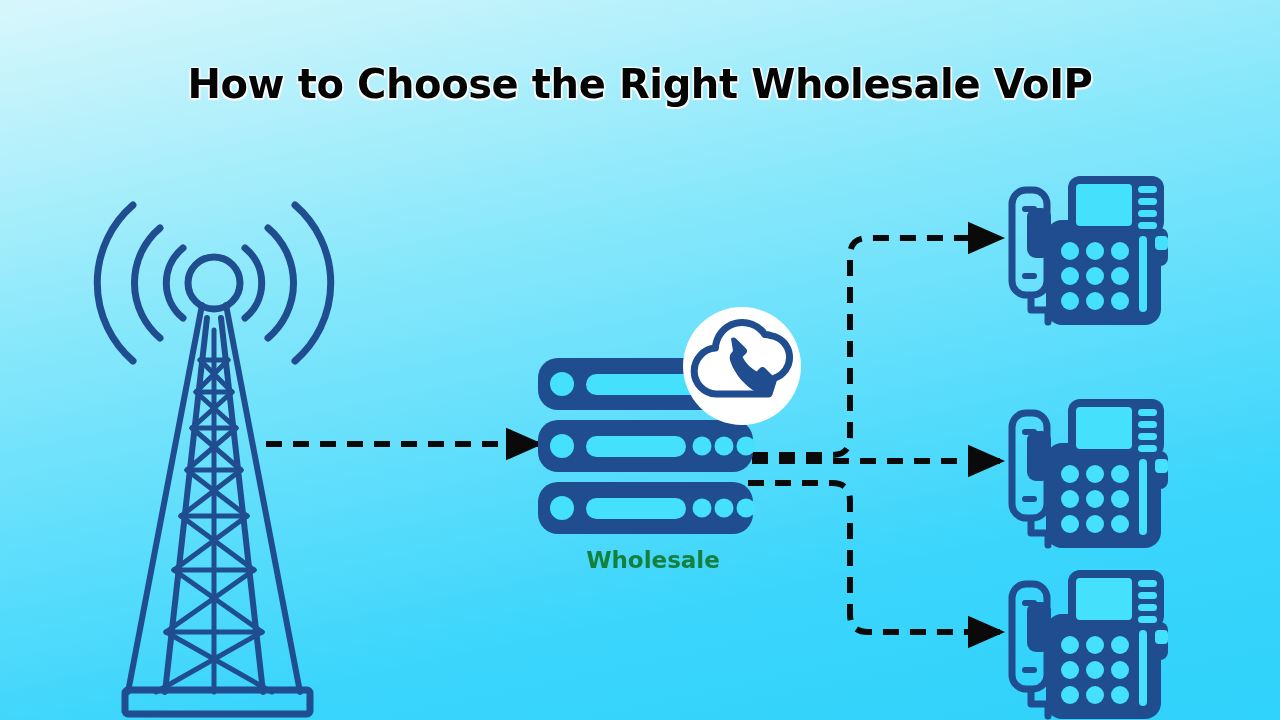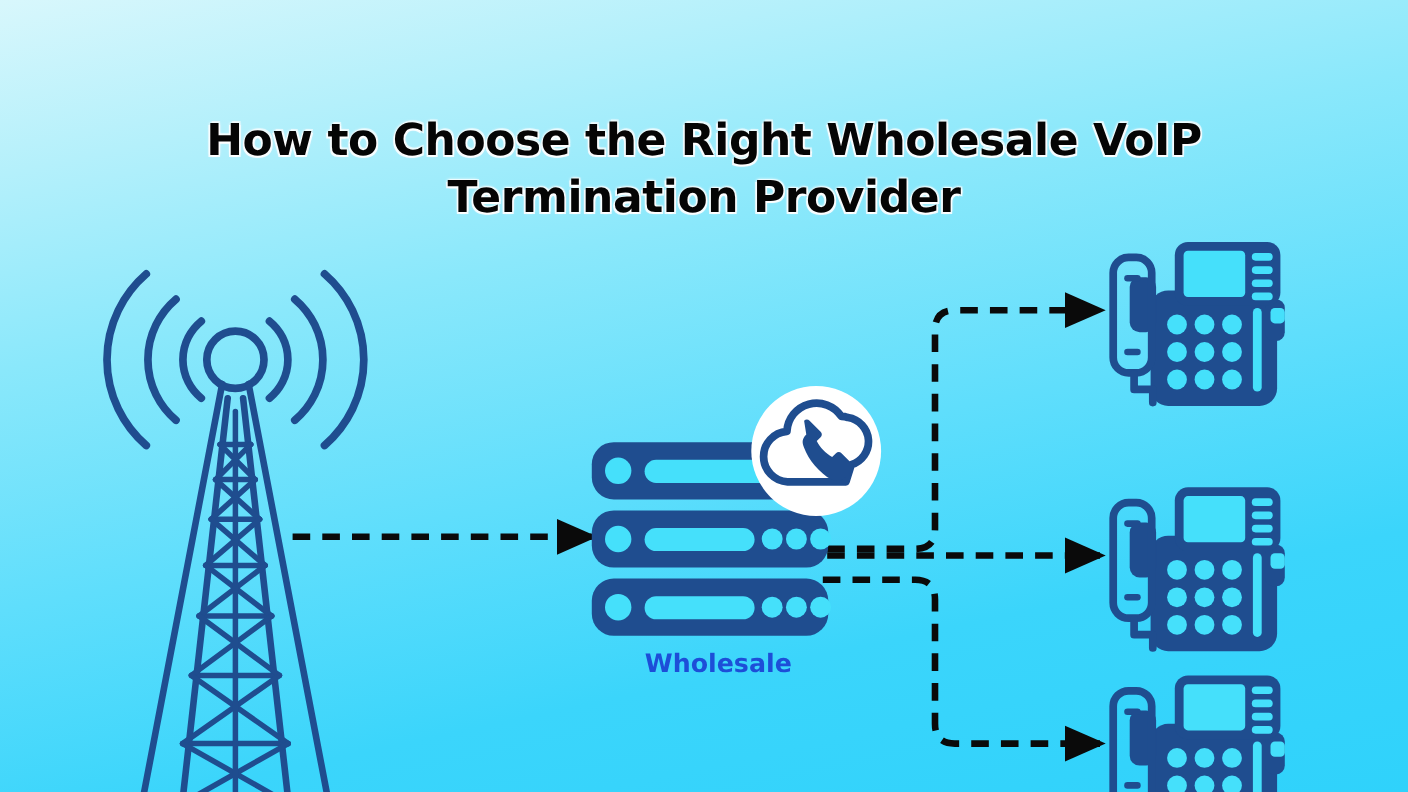--- a/index.html
+++ b/index.html
@@ -2,21 +2,21 @@
 <html><head>
 <meta charset="utf-8">
 <style>
   * { margin:0; padding:0; box-sizing:border-box; }
   html, body { width:1280px; height:720px; overflow:hidden; }
   body {
     font-family: "DejaVu Sans", sans-serif;
     background: linear-gradient(168deg, #d8f7fc 0%, #b4f0fb 16%, #8ae8fb 34%, #5fdefc 56%, #3bd5fb 76%, #2fd2fb 100%);
     position:relative;
   }
-  #stage { position:absolute; inset:0;margin-top:44px; }
+  #stage { position:absolute; inset:0; }
   svg.layer { position:absolute; left:0; top:0; width:1280px; height:720px; }
 
   .title-wrap {
     position:absolute; left:0; top:58px; width:1280px;
     text-align:center; pointer-events:none;
   }
   .title-line {
     display:block;
     font-family:"DejaVu Sans", sans-serif;
     font-weight:bold;
@@ -29,33 +29,32 @@
       -1.5px 1.5px 0 rgba(255,255,255,.85), 1.5px -1.5px 0 rgba(255,255,255,.6);
   }
   .node-label {
     position:absolute;
     left:538px; top:540px; width:230px;
     text-align:center;
     font-family:"DejaVu Sans", sans-serif;
     font-weight:bold;
     font-size:23px;
     line-height:40px;
-    color:#1d4ed8;
+    color:#15803d;
     pointer-events:none;
   }
   .node-label span { display:block; }
 </style>
 </head>
 <body>
 
 <div id="stage">
 
   <div class="title-wrap">
     <span class="title-line">How to Choose the Right Wholesale VoIP</span>
-    <span class="title-line">Termination Provider</span>
   </div>
 
   <svg class="layer" viewBox="0 0 1280 720">
     <defs>
       <marker id="ah" viewBox="0 0 10 10" refX="8.6" refY="5" markerWidth="6.2" markerHeight="6.2" orient="auto-start-reverse" markerUnits="strokeWidth">
         <path d="M0,0.6 L10,5 L0,9.4 z" fill="#0a0a0a"></path>
       </marker>
     </defs>
 
     <g fill="none" stroke="#1f4d8f" stroke-width="7" stroke-linecap="round">

